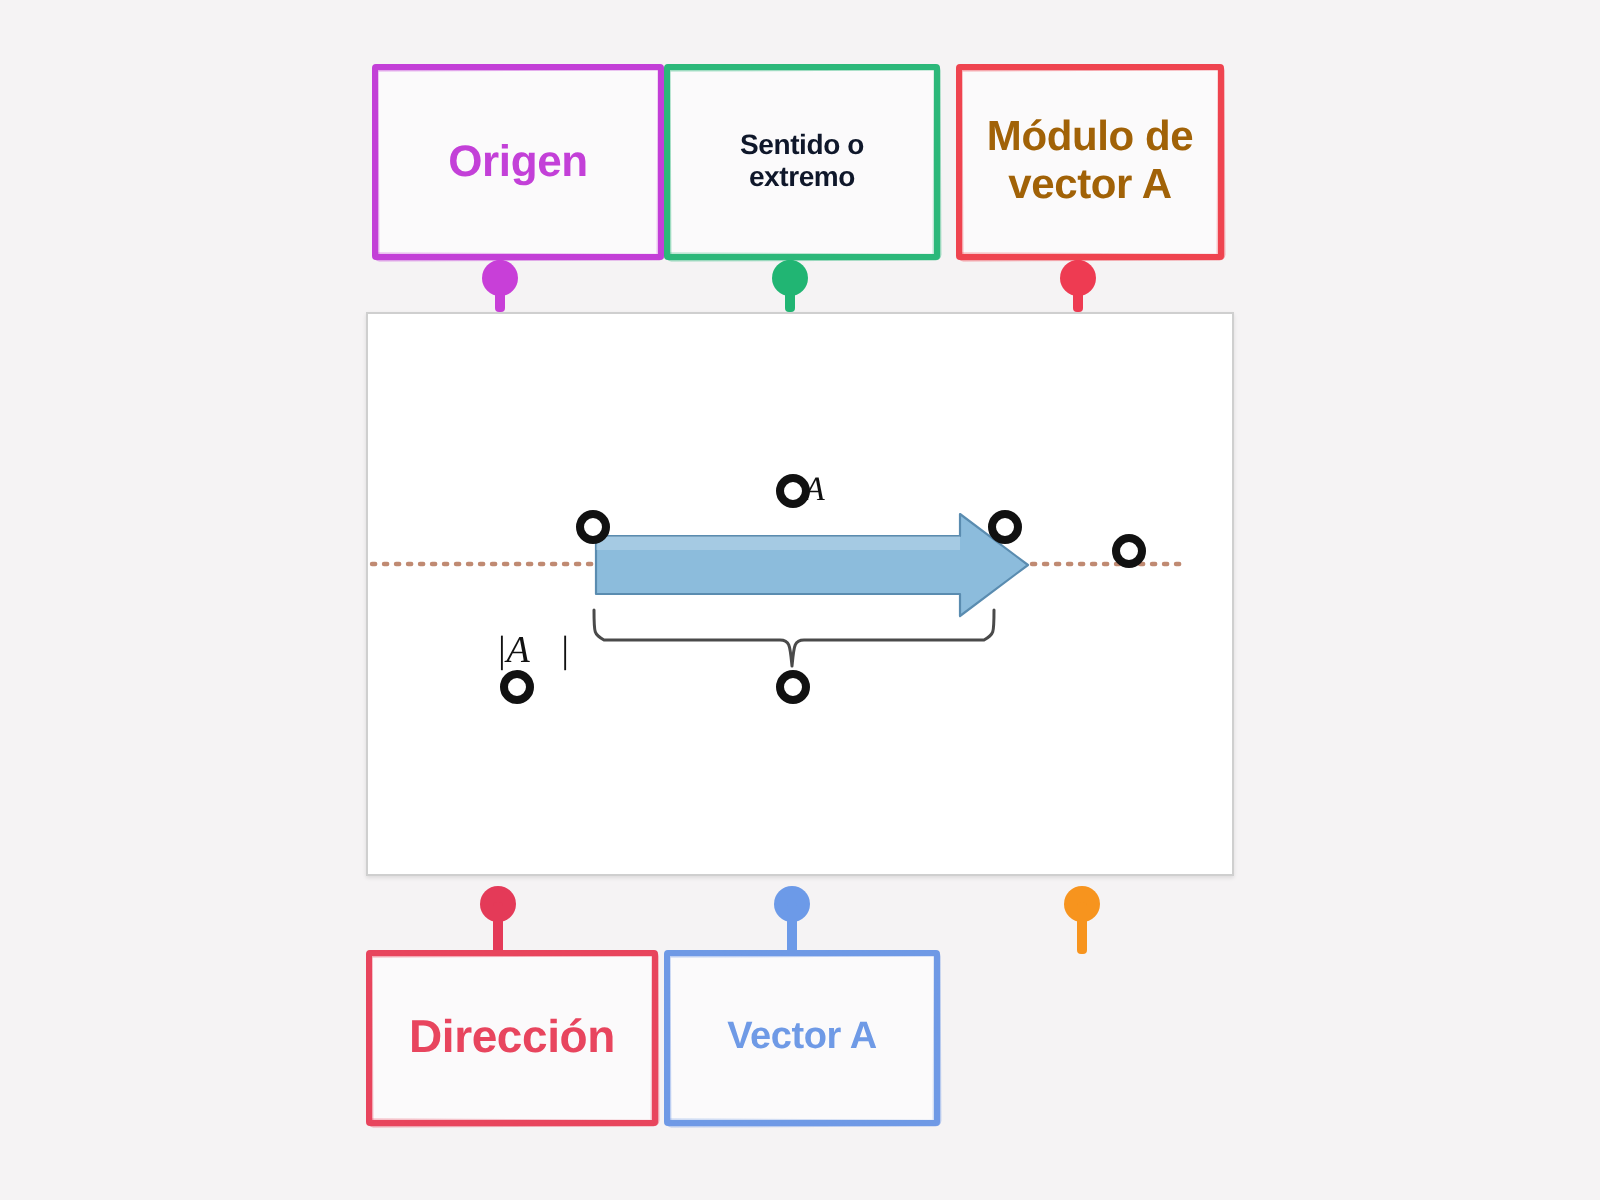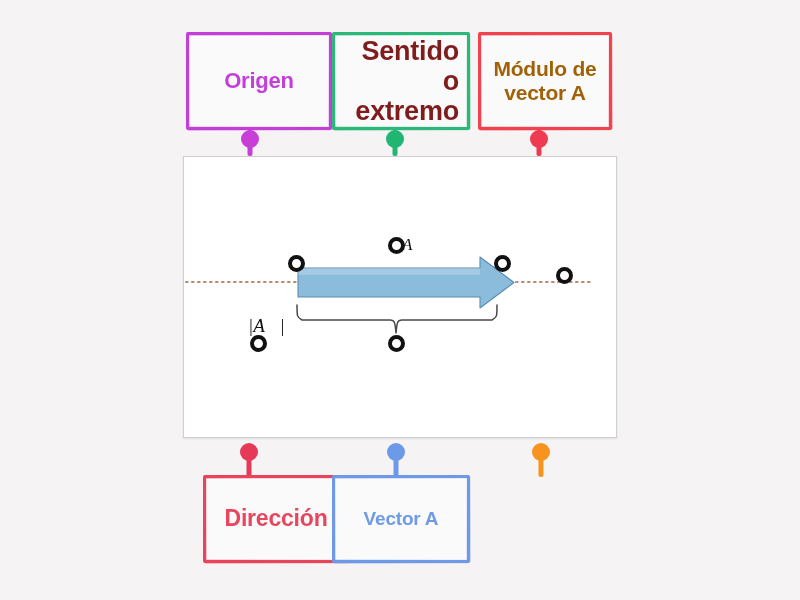--- a/index.html
+++ b/index.html
@@ -139,21 +139,21 @@
 
   <div class="label-card" style="left: 186px; top: 32px; width: 146px; height: 98px; border-color: rgb(195, 64, 216); color: rgb(195, 64, 216);">
     <span class="label-text" style="font-size: 22px; color: rgb(195, 64, 216);">Origen</span>
   </div>
   <div class="pin down" style="left: 241px; top: 130px; color: rgb(200, 63, 216);">
     <span class="knob"></span>
     <span class="stem"></span>
   </div>
 
   <div class="label-card" style="left: 332px; top: 32px; width: 138px; height: 98px; border-color: rgb(45, 184, 122); color: rgb(45, 184, 122);">
-    <span class="label-text" style="font-size: 27px; color: #7f1d1d; text-align: right;">Sentido o extremo</span>
+    <span class="label-text" style="font-size: 14px; color: #0f172a;">Sentido o extremo</span>
   </div>
   <div class="pin down" style="left: 386px; top: 130px; color: rgb(33, 181, 115);">
     <span class="knob"></span>
     <span class="stem"></span>
   </div>
 
   <div class="label-card" style="left: 478px; top: 32px; width: 134px; height: 98px; border-color: rgb(239, 68, 80); color: rgb(239, 68, 80);">
     <span class="label-text" style="font-size: 21px; color: #a16207;">Módulo de vector A</span>
   </div>
   <div class="pin down" style="left: 530px; top: 130px; color: rgb(238, 59, 82);">
@@ -191,21 +191,21 @@
     <span class="ring" style="left: 309.5px; top: 97.5px; border-color: rgb(17, 17, 17);"></span>
     <span class="ring" style="left: 371.5px; top: 109.5px; border-color: rgb(17, 17, 17);"></span>
     <span class="ring" style="left: 65.5px; top: 177.5px; border-color: rgb(17, 17, 17);"></span>
     <span class="ring" style="left: 203.5px; top: 177.5px; border-color: rgb(17, 17, 17);"></span>
   </div>
 
   <div class="pin up" style="left: 240px; top: 443px; color: rgb(228, 58, 88);">
     <span class="knob"></span>
     <span class="stem"></span>
   </div>
-  <div class="label-card" style="left: 183px; top: 475px; width: 146px; height: 88px; border-color: rgb(232, 69, 94); color: rgb(232, 69, 94); margin-left: 20px;">
+  <div class="label-card" style="left: 183px; top: 475px; width: 146px; height: 88px; border-color: rgb(232, 69, 94); color: rgb(232, 69, 94);">
     <span class="label-text" style="font-size: 23px; color: rgb(232, 69, 94);">Dirección</span>
   </div>
 
   <div class="pin up" style="left: 387px; top: 443px; color: rgb(108, 154, 232);">
     <span class="knob"></span>
     <span class="stem"></span>
   </div>
   <div class="label-card" style="left: 332px; top: 475px; width: 138px; height: 88px; border-color: rgb(111, 154, 230); color: rgb(111, 154, 230);">
     <span class="label-text" style="font-size: 19px; color: rgb(111, 154, 230);">Vector A</span>
   </div>

